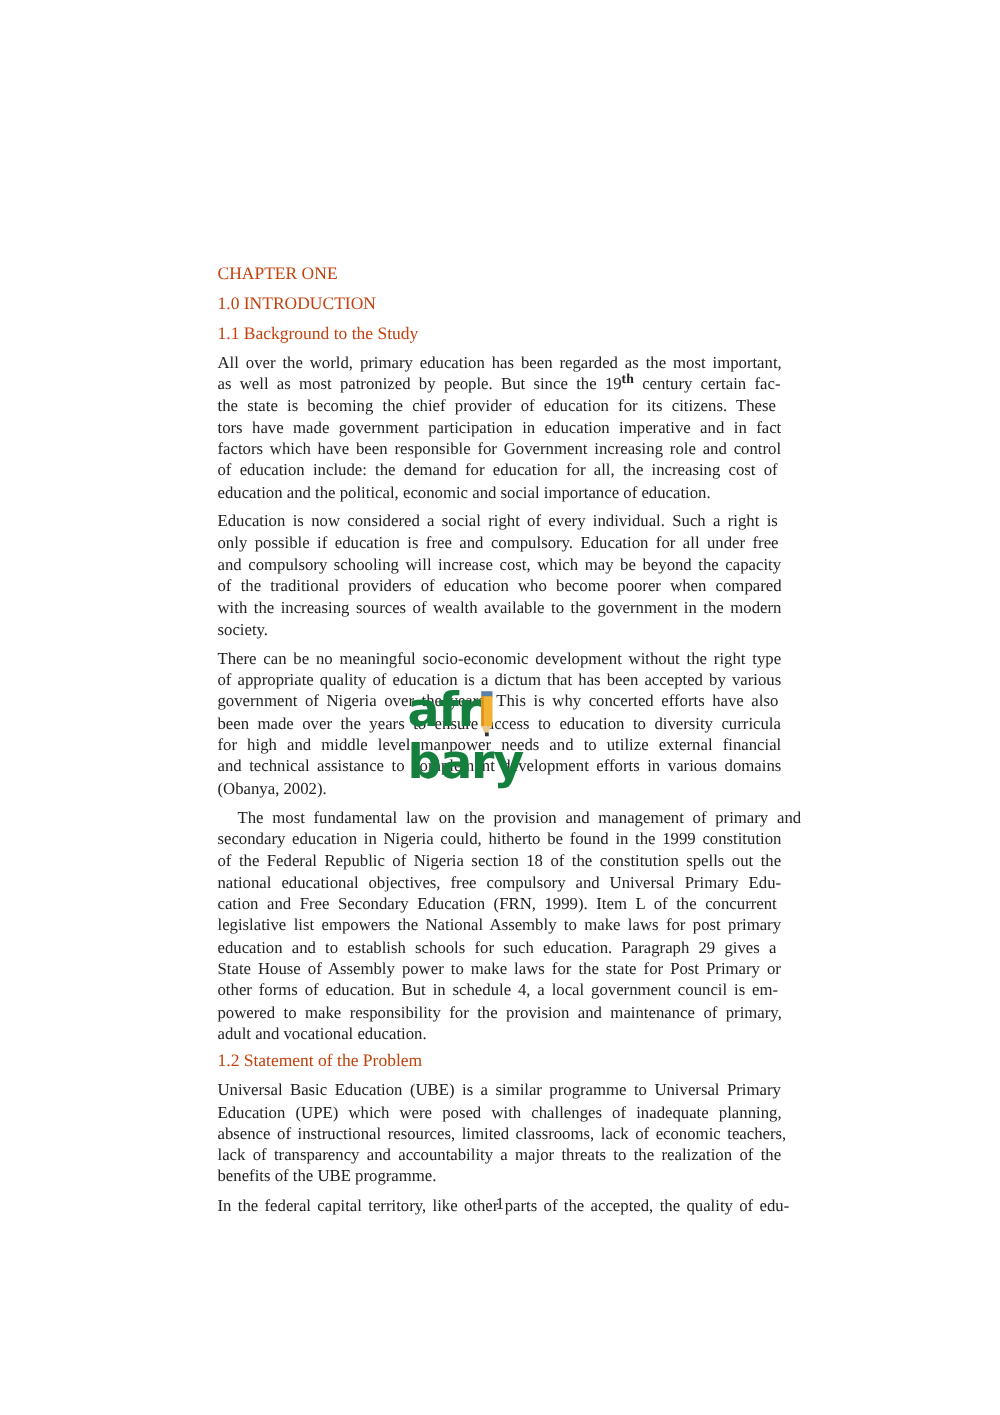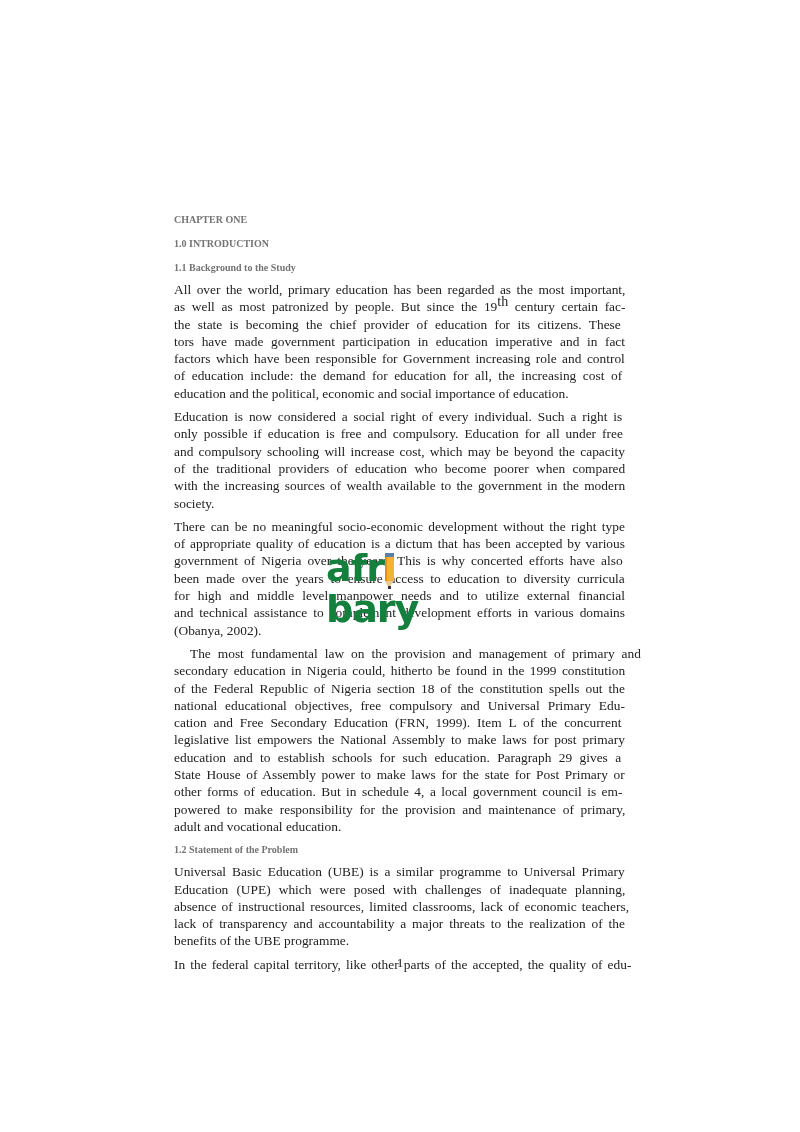--- a/index.html
+++ b/index.html
@@ -1,25 +1,25 @@
 <!DOCTYPE html>
 <html><head>
 <meta charset="utf-8">
 <style>
   html, body { margin: 0; padding: 0; background: #ffffff; }
   body { width: 800px; height: 1132px; position: relative; overflow: hidden; }
   .page { position: absolute; left: 0; top: 0; width: 800px; height: 1132px; background: #fff; }
   .col { position: absolute; left: 174px; width: 451px; top: 211px;
          font-family: "Liberation Serif", "DejaVu Serif", serif; color: #222; font-size: 13.4px; }
-  .h { font-weight: bold; font-size: 10px; color: #737373; height: 24px; line-height: 18px; }
+  .h { font-weight: normal; font-size: 14px; color: #c2410c; height: 24px; line-height: 18px; }
   .h.last { height: 22px; }
   .para { margin: 0 0 6px 0; }
   .ln { display: block; height: 17.3px; line-height: 17.3px; text-align: justify; text-align-last: justify; white-space: nowrap; overflow: visible; }
   .ln.end { text-align-last: left; }
-  sup { font-size: 14px; line-height: 0; vertical-align: 5px; }
+  sup { font-size: 11px; line-height: 0; vertical-align: 5px; font-weight: bold; }
   .pageno { position: absolute; left: 0; width: 800px; top: 955px; text-align: center;
             font-family: "Liberation Serif", "DejaVu Serif", serif; font-size: 13.4px; color: #222; }
   .wm { position: absolute; left: 326px; top: 548px; width: 152px; height: 44px;
         font-family: "DejaVu Sans", "Liberation Sans", sans-serif; font-weight: bold; font-size: 38px;
         color: #15803d; letter-spacing: -1px; line-height: 40px; }
   .wm .pencil { display: inline-block; position: relative; width: 9px; height: 36px; vertical-align: -8px; margin: 0 1px; }
   .wm .pencil .body { position: absolute; left: 0; top: 4px; width: 9px; height: 24px; background: #f2b233; border-left: 2px solid #e08f1a; box-sizing: border-box; }
   .wm .pencil .eraser { position: absolute; left: 0; top: 0; width: 9px; height: 5px; background: #5a7fa8; }
   .wm .pencil .tip { position: absolute; left: 0; top: 28px; width: 0; height: 0; border-left: 4.5px solid transparent; border-right: 4.5px solid transparent; border-top: 8px solid #e9c98f; }
   .wm .pencil .lead { position: absolute; left: 3px; top: 33px; width: 3px; height: 3px; background: #333; }

